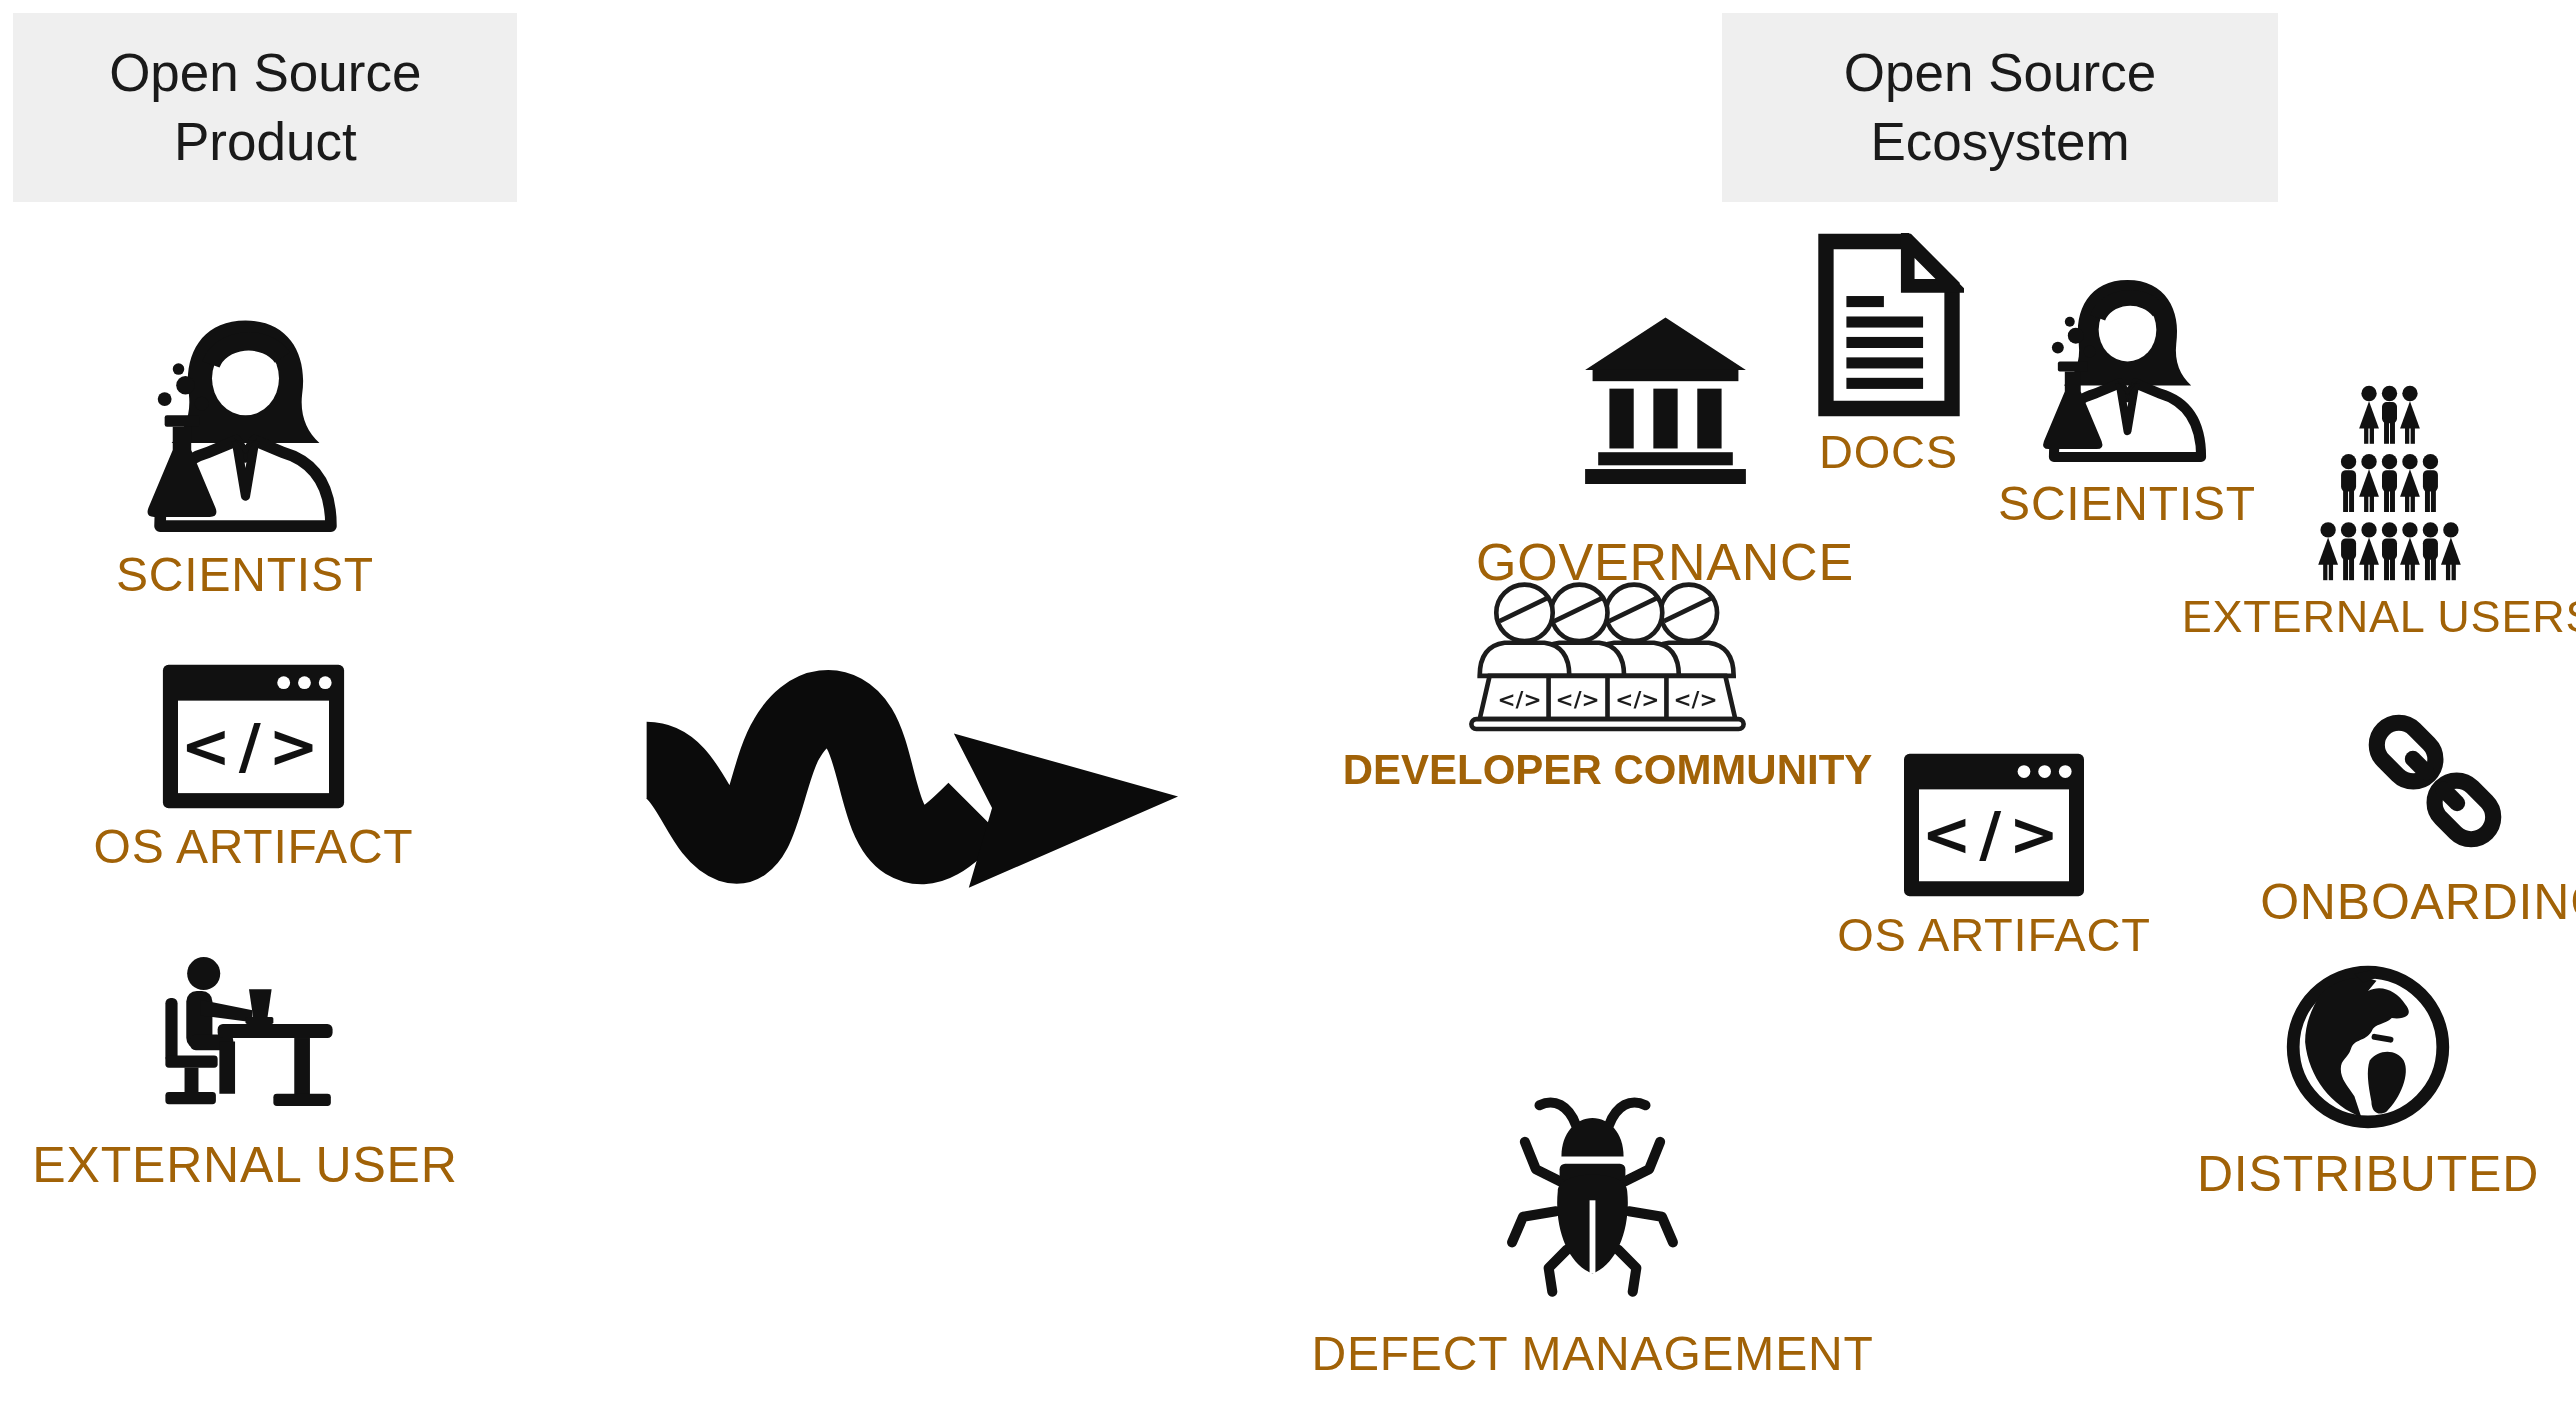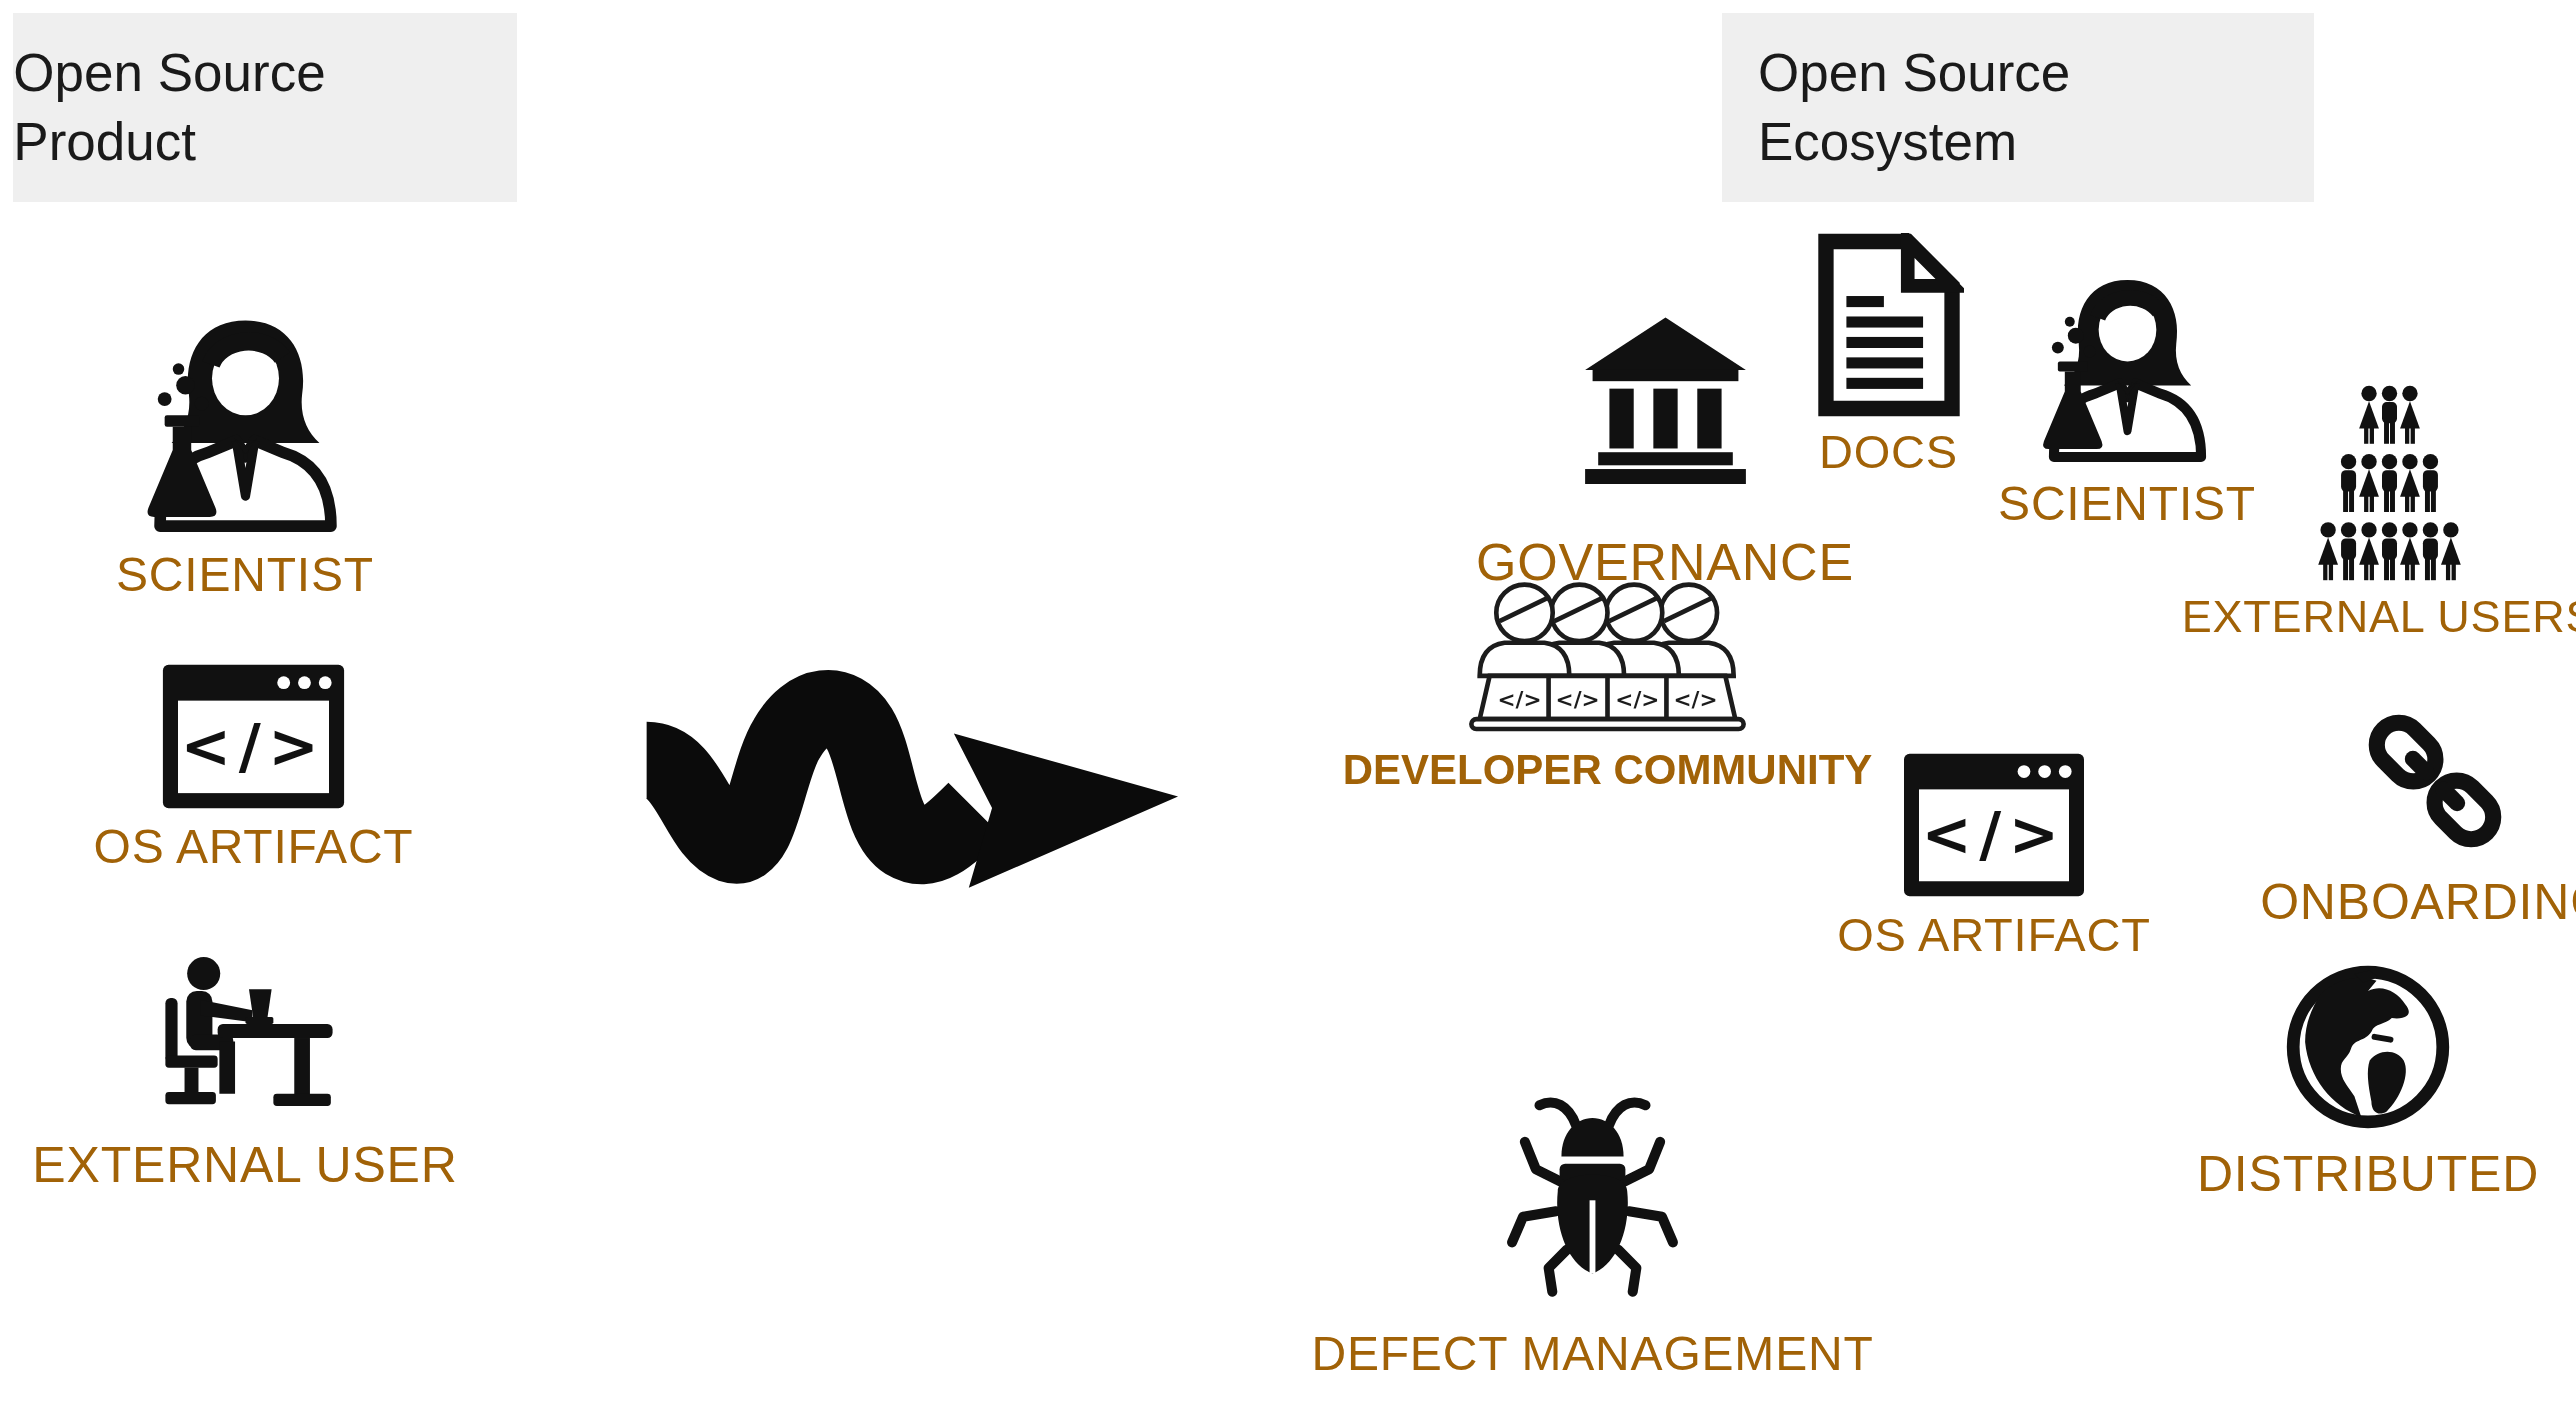--- a/index.html
+++ b/index.html
@@ -1,22 +1,22 @@
 <!DOCTYPE html>
 <html style="font-size:13.3px"><head>
 <meta charset="utf-8">
 <style>
   html,body{margin:0;padding:0;background:#ffffff;}
   body{width:2576px;height:1402px;position:relative;overflow:hidden;
        font-family:"Liberation Sans",sans-serif;}
   .canvas{position:absolute;left:0;top:0;width:2576px;height:1402px;background:#ffffff;}
   .header{position:absolute;background:#efefef;display:flex;align-items:center;justify-content:center;
-          text-align:left;font-size:53px;line-height:1.3;color:#1a1a1a;font-weight:400;}
+          text-align:center;font-size:53px;line-height:1.3;color:#1a1a1a;font-weight:400;}
   .header.left{left:13.3px;top:13.3px;width:504px;height:189px;}
-  .header.right{left:1722px;top:13.3px;width:556px;height:189px;padding-left:36px;}
+  .header.right{left:1722px;top:13.3px;width:556px;height:189px;}
   .node{position:absolute;display:flex;flex-direction:column;align-items:center;}
   .node .label{color:#a16207;white-space:nowrap;letter-spacing:0.8px;margin-top:6.6px;text-align:center;}
   .icon{display:block;}
   svg .ink{fill:#111111;}
   svg .paper{fill:#ffffff;}
   
   #n-sci-l{left:83px;top:309px;width:324px;}        #n-sci-l .label{font-size:48px;}
   #n-osa-l{left:112px;top:661px;width:283px;}        #n-osa-l .label{font-size:48px;}
   #n-ext-l{left:62px;top:954px;width:366px;}        #n-ext-l .label{font-size:50px;}
   #n-gov{left:1482px;top:312px;width:366px;gap:41px;}         #n-gov .label{font-size:52px;}

